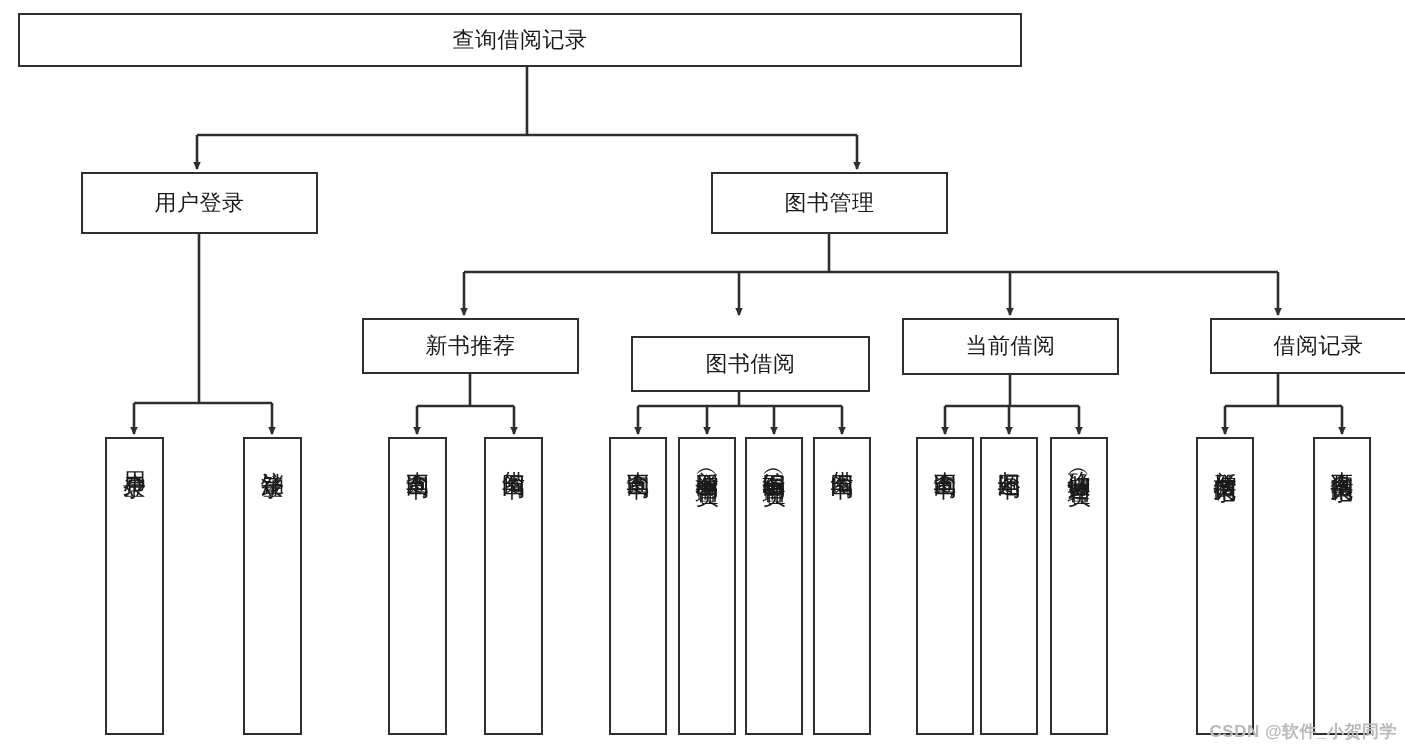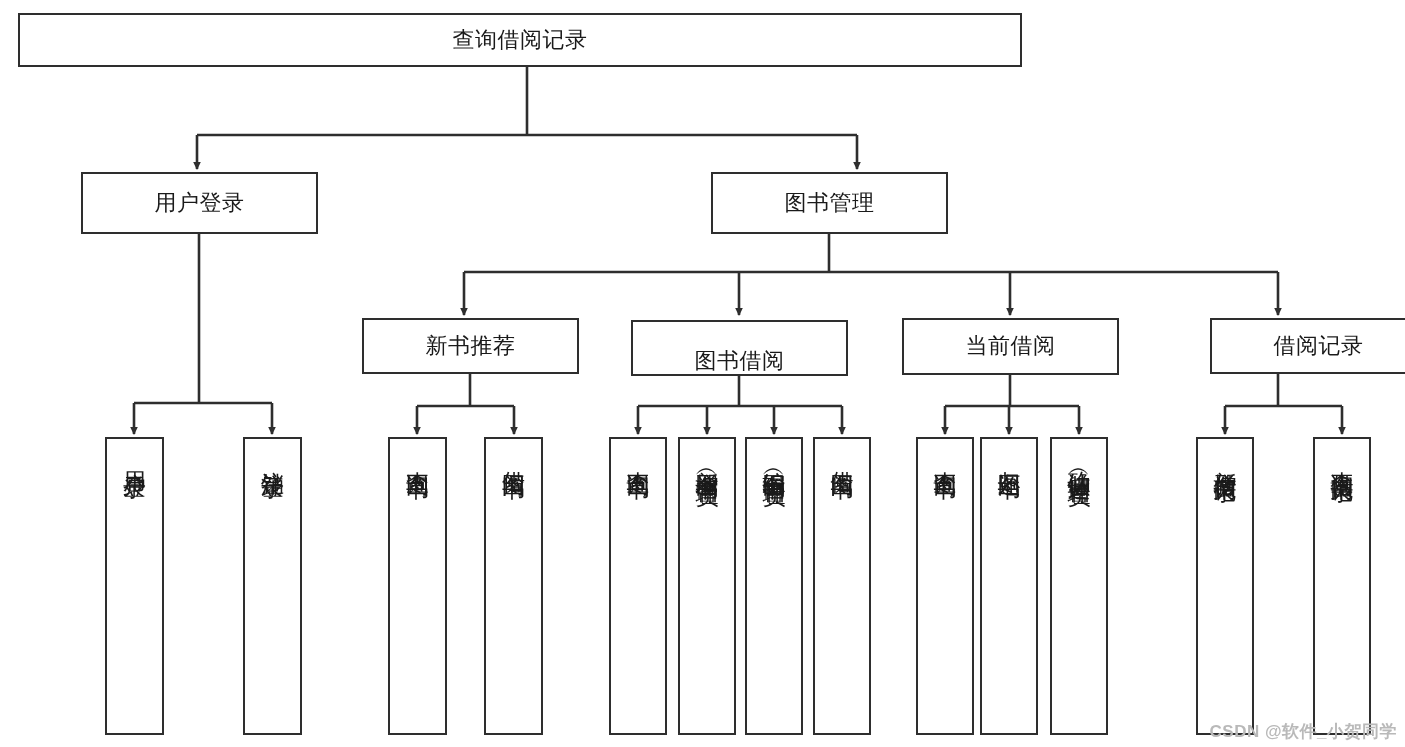--- a/index.html
+++ b/index.html
@@ -148,21 +148,21 @@
   <div class="node-box horiz" style="left:81px; top:172px; width:237px; height:62px;">
     <span class="node-label">用户登录</span>
   </div>
   <div class="node-box horiz" style="left:362px; top:318px; width:217px; height:56px;">
     <span class="node-label">新书推荐</span>
   </div>
 
   <div class="node-box horiz" style="left:711px; top:172px; width:237px; height:62px;">
     <span class="node-label">图书管理</span>
   </div>
-  <div class="node-box horiz" style="left:631px; top:320px; width:217px; height:56px;align-items:flex-end;">
+  <div class="node-box horiz" style="left:631px; top:336px; width:239px; height:56px;">
     <span class="node-label">图书借阅</span>
   </div>
   <div class="node-box horiz" style="left:902px; top:318px; width:217px; height:57px;">
     <span class="node-label">当前借阅</span>
   </div>
   <div class="node-box horiz" style="left:1170px; top:318px; width:217px; height:56px;margin-left:40px;">
     <span class="node-label">借阅记录</span>
   </div>
 
   <div class="node-box vert" style="left:105px; top:437px; width:59px; height:298px;">

